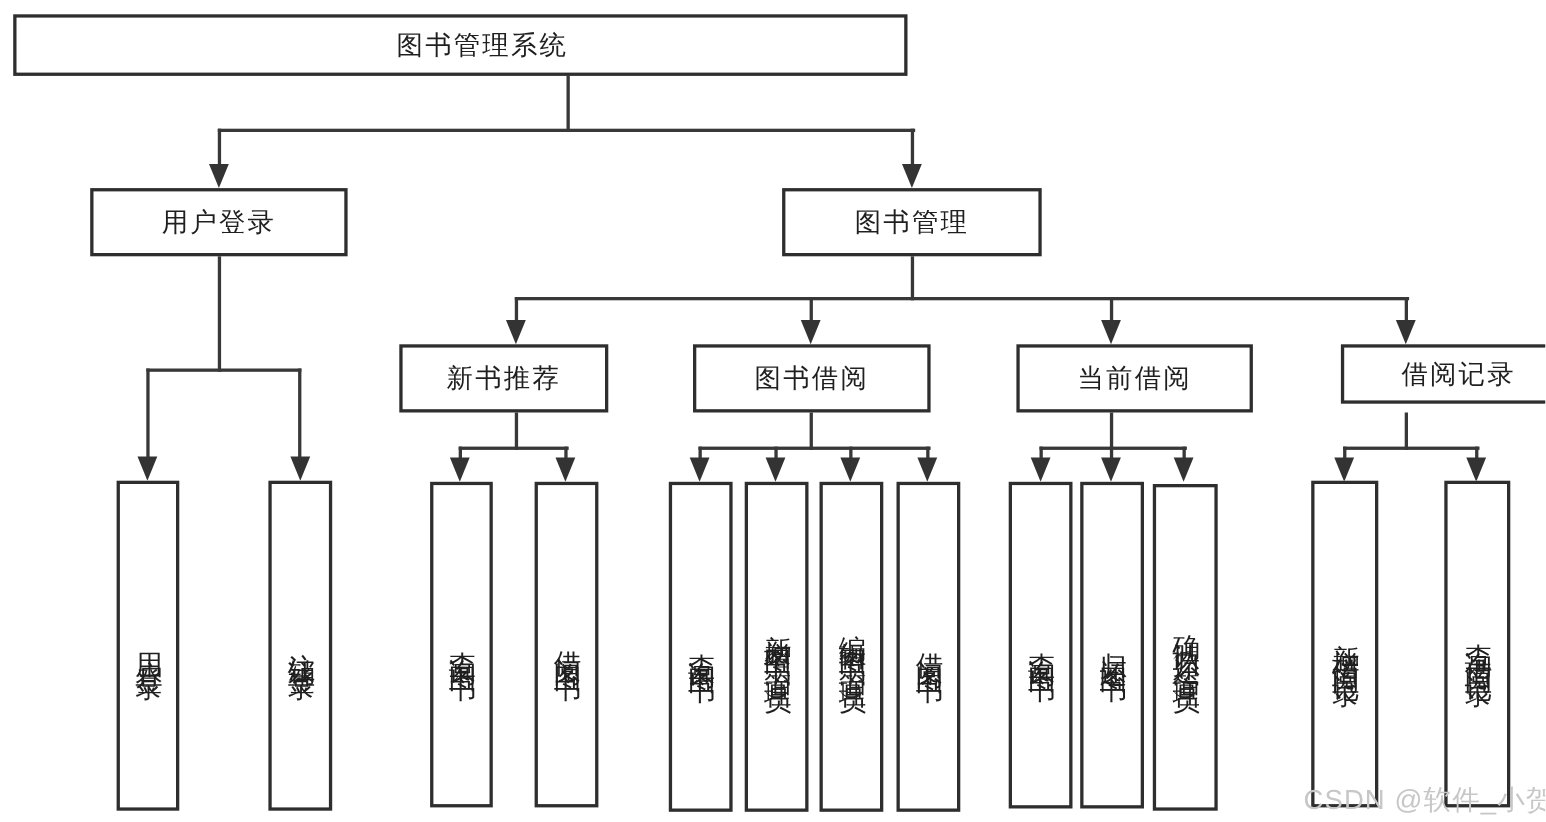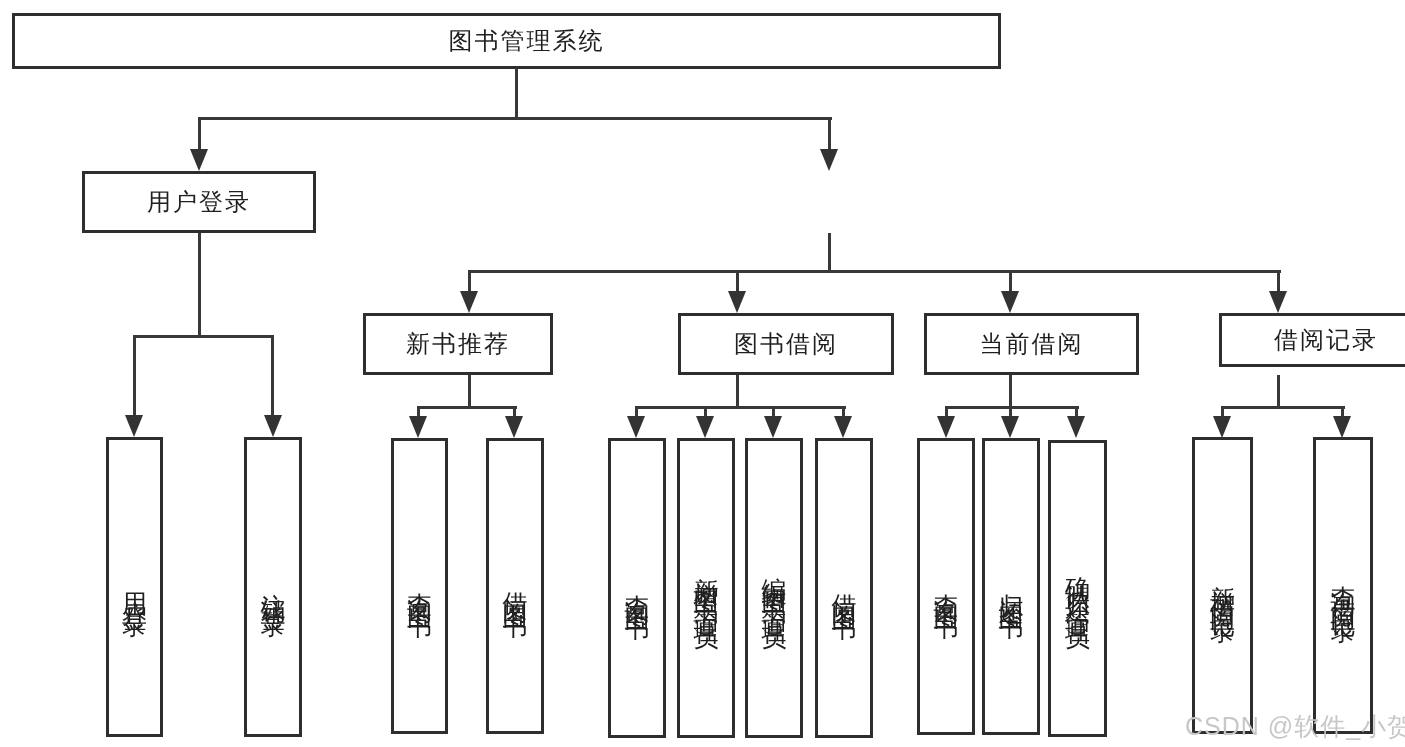--- a/index.html
+++ b/index.html
@@ -65,33 +65,36 @@
     letter-spacing: 1px;
     white-space: nowrap;
     z-index: 10;
   }
 </style>
 </head>
 <body>
 
 <div id="canvas">
 
-  <div class="box" style="left:12px; top:13px; width:989px; height:56px;padding-left:40px;">
+  <div class="box" style="left:12px; top:13px; width:813px; height:56px;padding-left:40px;">
     <span class="hlabel">图书管理系统</span>
   </div>
 
   <div class="vline" style="left:515px; top:68px; height:52px;"></div>
   <div class="hline" style="left:198px; top:117px; width:634px;"></div>
   <div class="vline" style="left:198px; top:117px; height:33px;"></div>
   <div class="arrow" style="left:190px; top:149px;"></div>
   <div class="vline" style="left:828px; top:117px; height:33px;"></div>
   <div class="arrow" style="left:820px; top:149px;"></div>
 
   <div class="box" style="left:82px; top:171px; width:234px; height:62px;">
     <span class="hlabel">用户登录</span>
+  </div>
+  <div class="box" style="left:711px; top:171px; width:236px; height:62px;">
+    <span class="hlabel">图书管理</span>
   </div>
 
   <div class="vline" style="left:198px; top:233px; height:105px;"></div>
   <div class="hline" style="left:133px; top:335px; width:141px;"></div>
   <div class="vline" style="left:133px; top:335px; height:82px;"></div>
   <div class="arrow" style="left:125px; top:415px;"></div>
   <div class="vline" style="left:271px; top:335px; height:82px;"></div>
   <div class="arrow" style="left:264px; top:415px;"></div>
 
   <div class="vline" style="left:828px; top:233px; height:40px;"></div>
@@ -101,21 +104,21 @@
   <div class="vline" style="left:736px; top:270px; height:23px;"></div>
   <div class="arrow" style="left:728px; top:291px;"></div>
   <div class="vline" style="left:1009px; top:270px; height:23px;"></div>
   <div class="arrow" style="left:1001px; top:291px;"></div>
   <div class="vline" style="left:1277px; top:270px; height:23px;"></div>
   <div class="arrow" style="left:1269px; top:291px;"></div>
 
   <div class="box" style="left:363px; top:313px; width:190px; height:62px;">
     <span class="hlabel">新书推荐</span>
   </div>
-  <div class="box" style="left:630px; top:313px; width:216px; height:62px;margin-left:48px;">
+  <div class="box" style="left:630px; top:313px; width:216px; height:62px;">
     <span class="hlabel">图书借阅</span>
   </div>
   <div class="box" style="left:924px; top:313px; width:215px; height:62px;">
     <span class="hlabel">当前借阅</span>
   </div>
   <div class="box" style="left:1219px; top:313px; width:214px; height:54px;">
     <span class="hlabel">借阅记录</span>
   </div>
 
   <div class="vline" style="left:468px; top:375px; height:34px;"></div>

